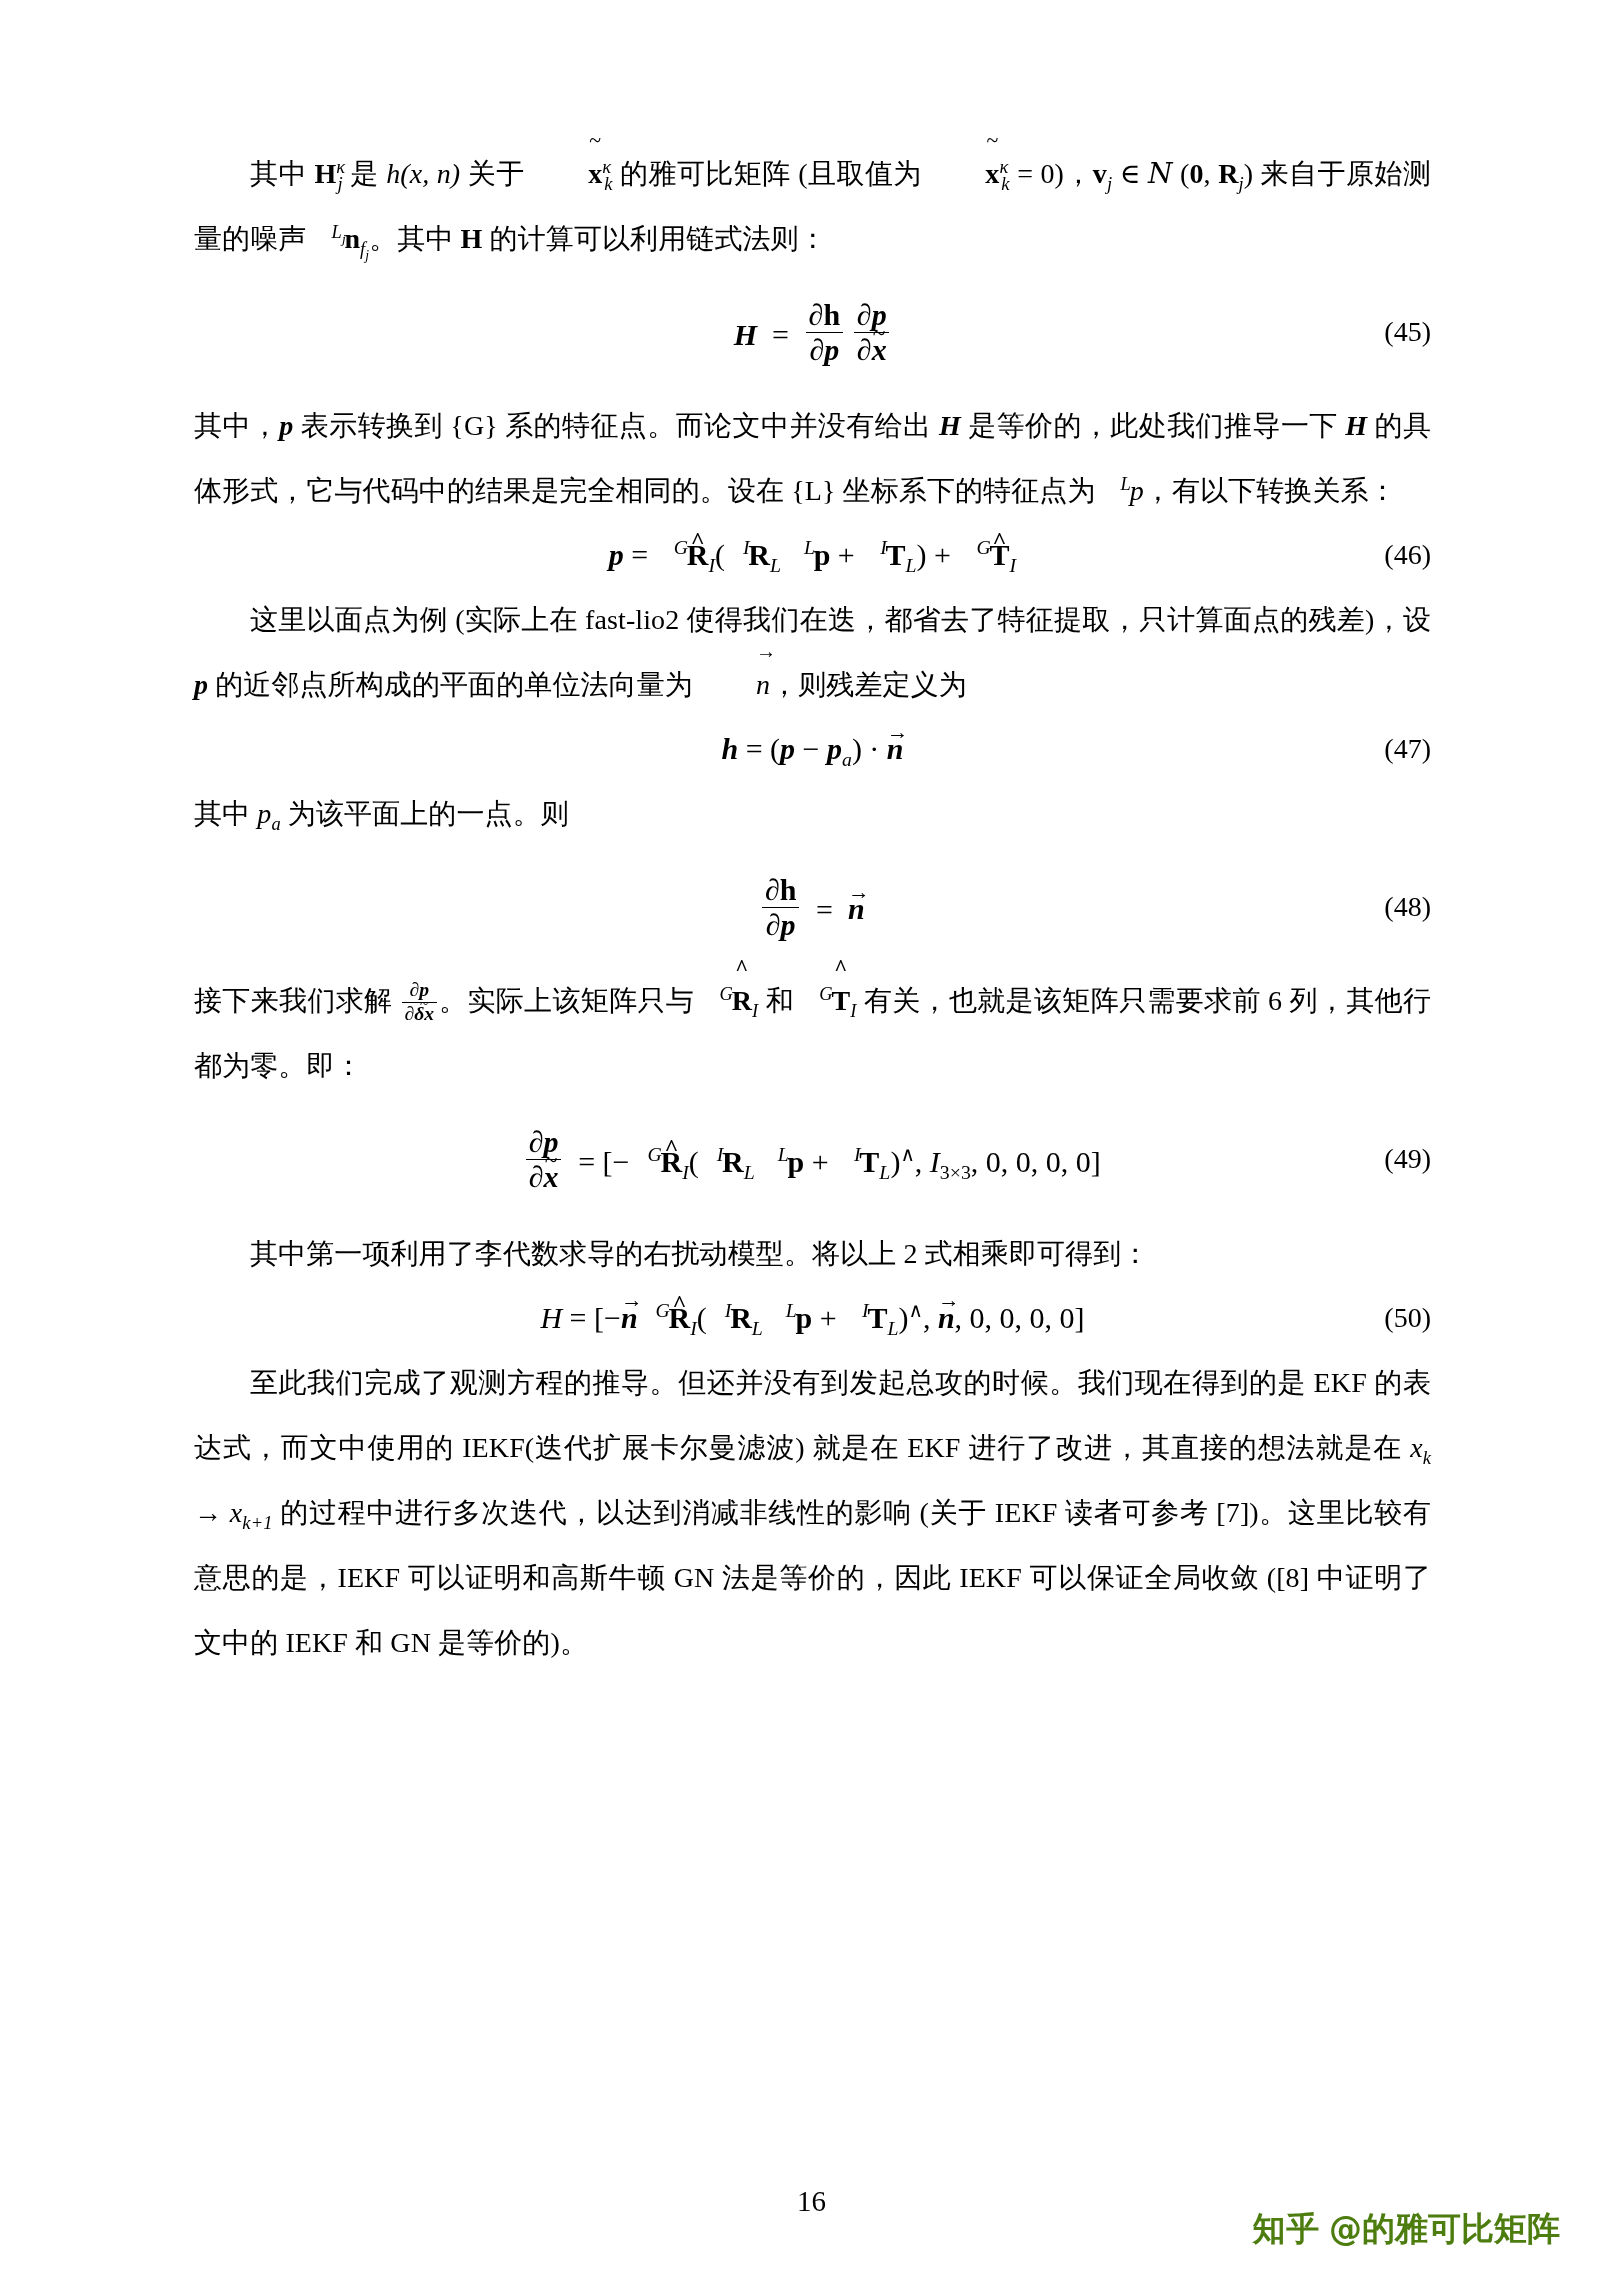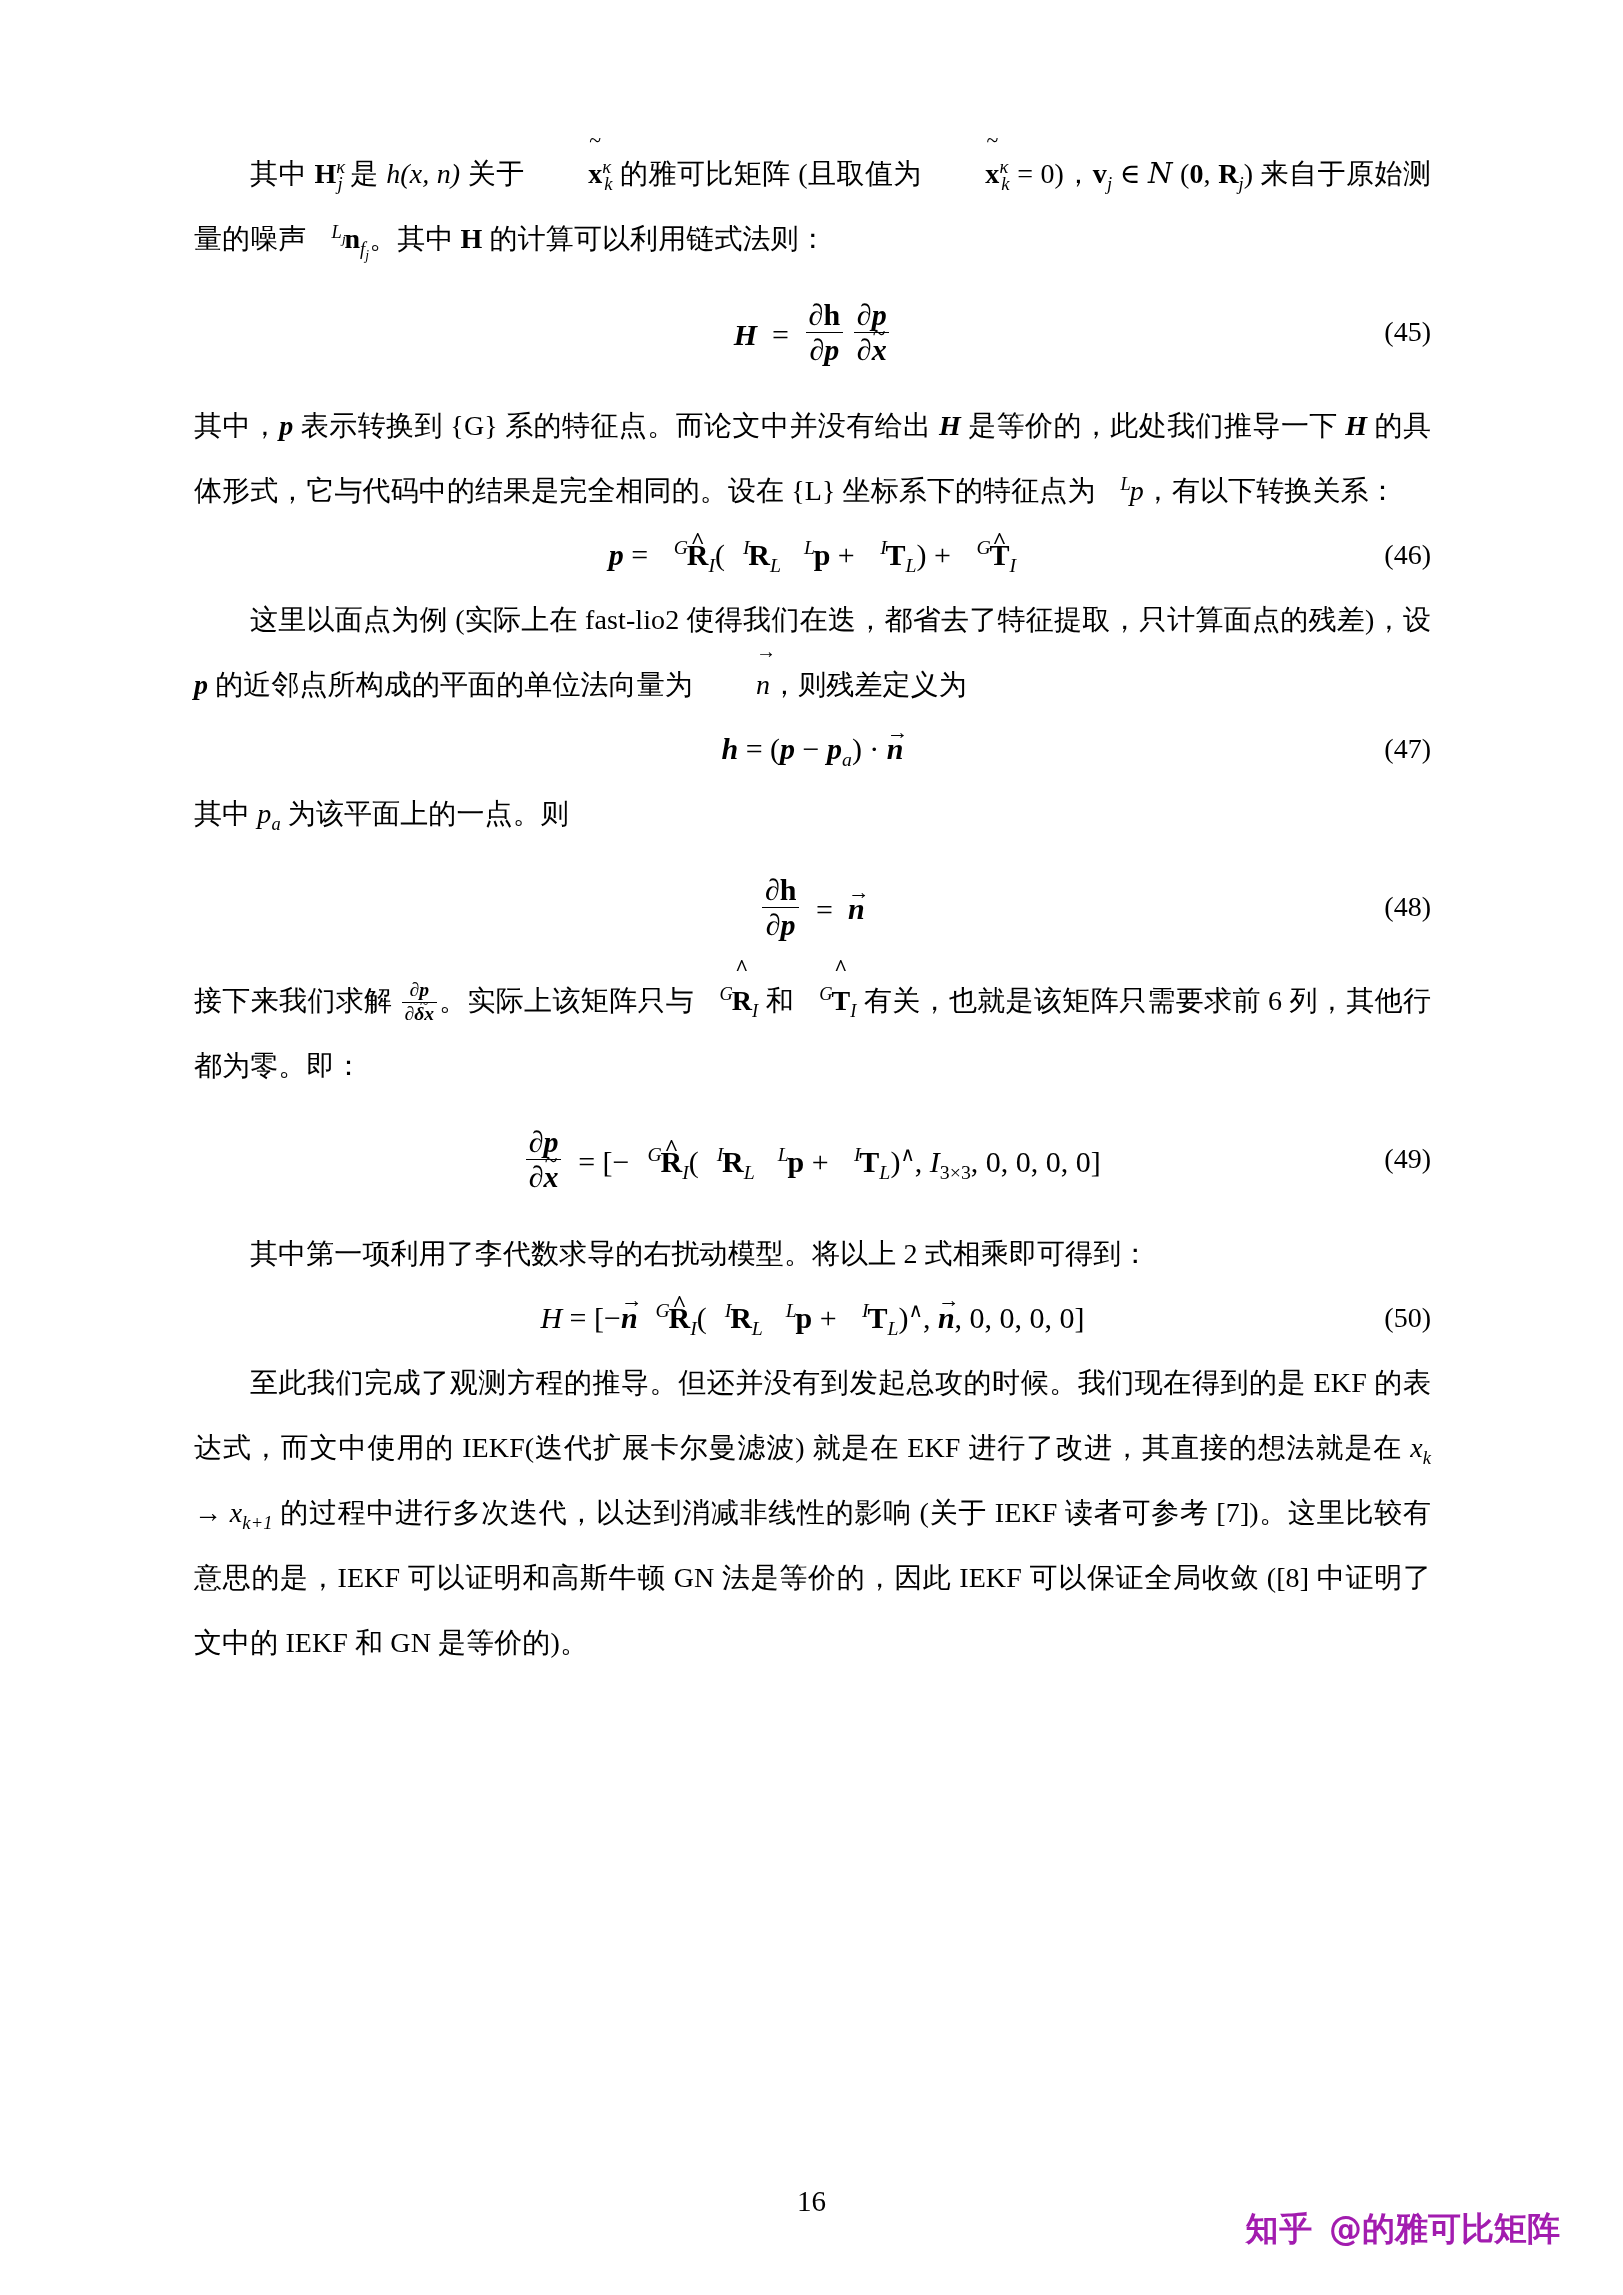--- a/index.html
+++ b/index.html
@@ -146,22 +146,22 @@
     top: 2185px;
     text-align: center;
     font-size: 29px;
   }
   .watermark {
     position: absolute;
     right: 63px;
     top: 2207px;
     display: flex;
     align-items: center;
-    gap: 16px;
-    color: #a21caf;
+    gap: 9px;
+    color: #4d7c0f;
     font-family: "DejaVu Sans", "Liberation Sans", sans-serif;
     font-size: 33px;
     font-weight: 700;
     white-space: nowrap;
   }
   .watermark .wm-logo { letter-spacing: 0.7px; }
   .watermark .wm-user { font-weight: 700; }
 </style>
 </head>
 <body>

